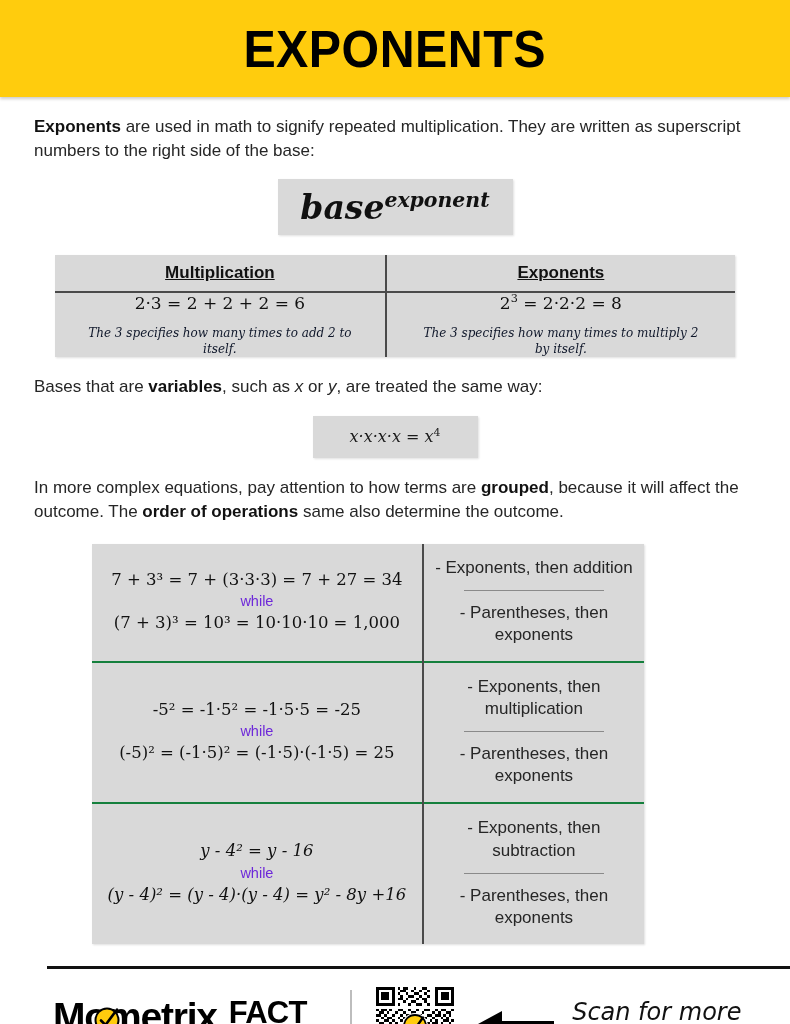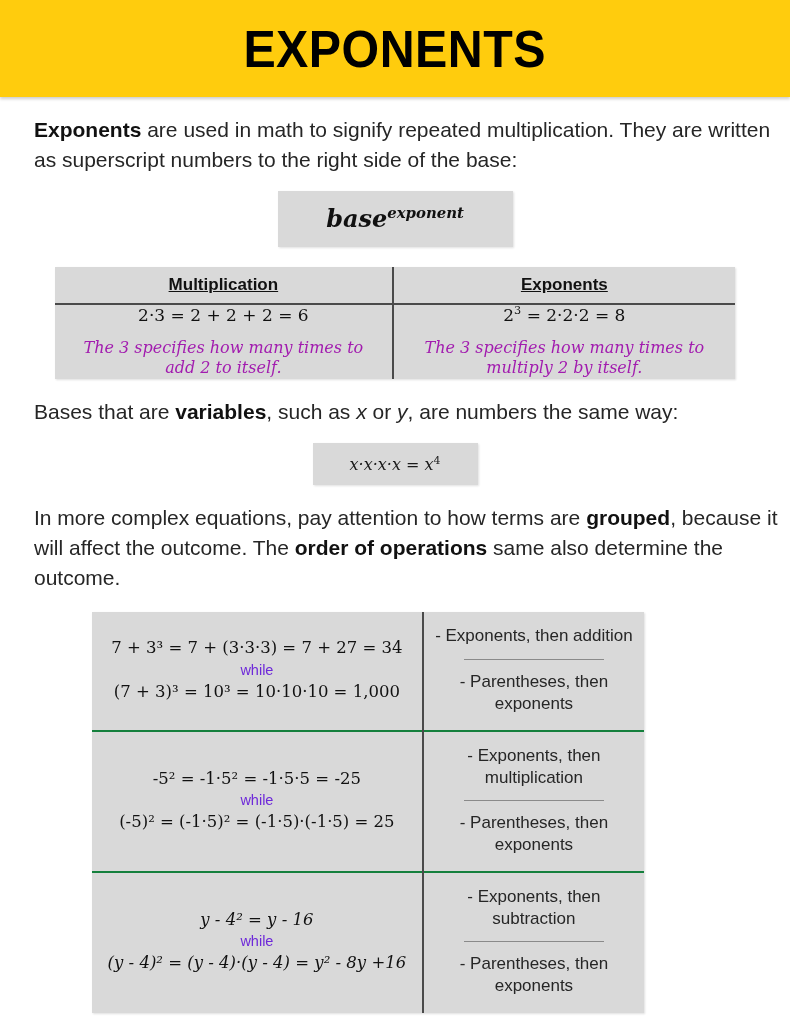--- a/index.html
+++ b/index.html
@@ -33,21 +33,21 @@
     color: #000000;
     transform: scaleX(0.93);
   }
 
   
   .content {
     padding: 0 25px;
   }
 
   .para {
-    font-size: 21px;
+    font-size: 17px;
     line-height: 1.42;
     color: #262626;
     margin: 18px 0 0 9px;
     width: 745px;
   }
   .para b { font-weight: bold; color: #111; }
   .para i { font-style: italic; }
 
   
   .formula-box {
@@ -63,21 +63,21 @@
     height: 56px;
   }
   .formula-box.var-exp {
     width: 165px;
     height: 42px;
   }
   .base-exp-text {
     font-family: "DejaVu Serif", serif;
     font-style: italic;
     font-weight: bold;
-    font-size: 24px;
+    font-size: 33px;
     color: #111;
   }
   .base-exp-text sup {
     font-size: 0.62em;
     font-weight: bold;
     font-style: italic;
     vertical-align: super;
     line-height: 0;
   }
   .var-exp-text {
@@ -123,23 +123,23 @@
     font-family: "DejaVu Serif", serif;
     font-size: 17px;
     color: #111;
     margin-bottom: 13px;
     white-space: nowrap;
   }
   .ct-eq sup { font-size: 0.66em; vertical-align: super; line-height: 0; }
   .ct-desc {
     font-family: "DejaVu Serif", serif;
     font-style: italic;
-    font-size: 16px;
+    font-size: 12px;
     line-height: 1.3;
-    color: #a21caf;
+    color: #0f172a;
     padding: 0 28px;
   }
 
   
   .examples-table {
     margin: 20px 0 0 67px;
     width: 552px;
     background: #D9D9D9;
     box-shadow: 1px 1px 2px rgba(0,0,0,0.13);
     border-collapse: collapse;
@@ -298,21 +298,21 @@
         <div class="ct-desc">The 3 specifies how many times to add 2 to itself.</div>
       </td>
       <td class="ct-body-cell">
         <div class="ct-eq"><span>2</span><sup>3</sup><span> = 2·2·2 = 8</span></div>
         <div class="ct-desc">The 3 specifies how many times to multiply 2 by itself.</div>
       </td>
     </tr>
   </tbody>
     </table>
 
-  <p class="para"><span>Bases that are </span><b>variables</b><span>, such as </span><i>x</i><span> or </span><i>y</i><span>, are numbers the same way:</span></p>
+  <p class="para"><span>Bases that are </span><b>variables</b><span>, such as </span><i>x</i><span> or </span><i>y</i><span>, are treated the same way:</span></p>
 
   <div class="formula-box var-exp">
     <div class="var-exp-text"><i>x·x·x·x = x</i><sup>4</sup></div>
   </div>
 
   <p class="para"><span>In more complex equations, pay attention to how terms are </span><b>grouped</b><span>, because it will affect the outcome. The </span><b>order of operations</b><span> same also determine the outcome.</span></p>
 
   <table class="examples-table">
     <tbody>
         <tr>

